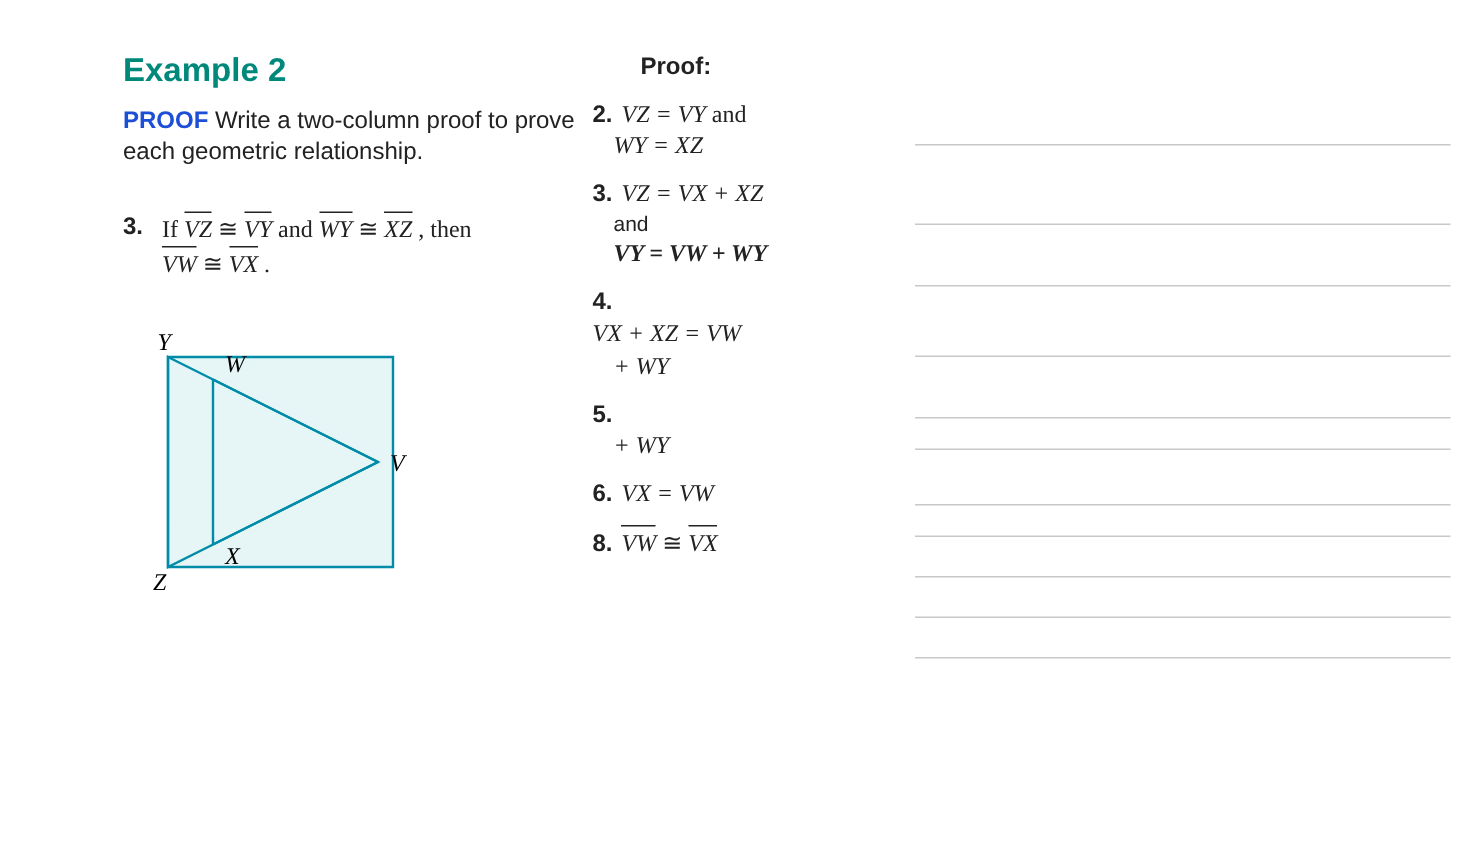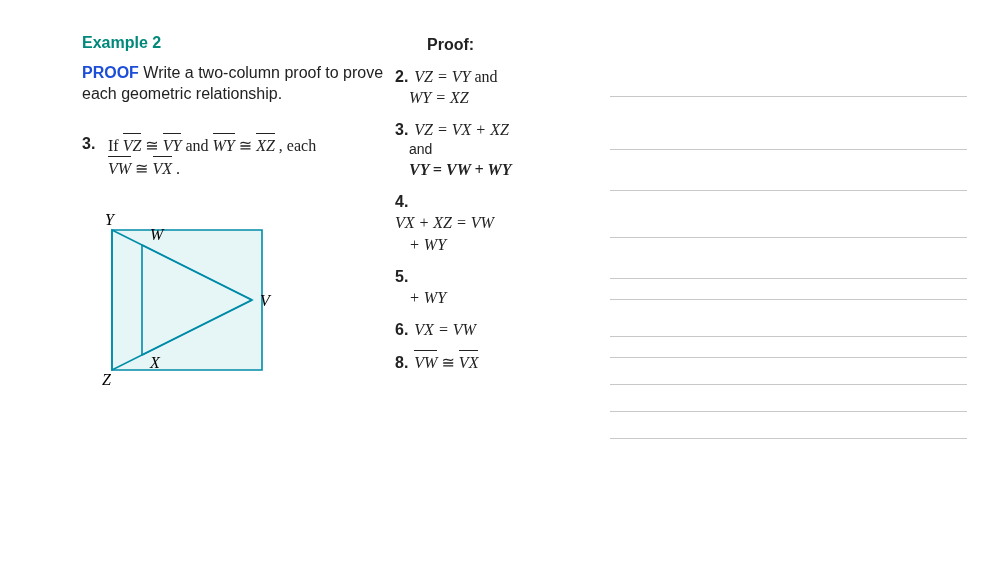--- a/index.html
+++ b/index.html
@@ -24,21 +24,21 @@
   .col {
     box-sizing: border-box;
   }
   .col-a { width: 395px; padding-left: 82px; padding-right: 10px; }
   .col-b { width: 215px; padding-right: 8px; }
   .col-c { flex: 1 1 auto; padding-right: 20px; padding-top: 26px; }
 
   .example-title {
     color: #00897b;
     font-weight: 700;
-    font-size: 16px;
+    font-size: 22px;
     margin-bottom: 8px;
   }
   .proof-keyword {
     color: #1d4ed8;
     font-weight: 700;
   }
   .instr {
     margin-bottom: 28px;
   }
   .problem-row { display: flex; }
@@ -90,21 +90,21 @@
   <div class="col col-a">
     <div class="example-title">Example 2</div>
 
     <div class="instr">
       <span class="proof-keyword">PROOF</span><span> Write a two-column proof to prove each geometric relationship.</span>
     </div>
 
     <div class="problem-row">
       <div class="problem-num">3.</div>
       <div class="problem-body math">
-        <span class="rm">If </span><span class="segover">VZ</span><span class="rm"> ≅ </span><span class="segover">VY</span><span class="rm"> and </span><span class="segover">WY</span><span class="rm"> ≅ </span><span class="segover">XZ</span><span class="rm"> , each </span><br>
+        <span class="rm">If </span><span class="segover">VZ</span><span class="rm"> ≅ </span><span class="segover">VY</span><span class="rm"> and </span><span class="segover">WY</span><span class="rm"> ≅ </span><span class="segover">XZ</span><span class="rm"> , then </span><br>
         <span class="segover">VW</span><span class="rm"> ≅ </span><span class="segover">VX</span><span class="rm"> .</span>
       </div>
     </div>
 
     <div class="figure-wrap">
       <svg width="200" height="180" viewBox="0 0 200 180">
 
         <polygon points="20,20 170,20 170,160 20,160" fill="#e6f6f6" stroke="#008ca9" stroke-width="1.6"></polygon>
 
         <polygon points="20,20 160,90 20,160" fill="none" stroke="#008ca9" stroke-width="1.6"></polygon>

